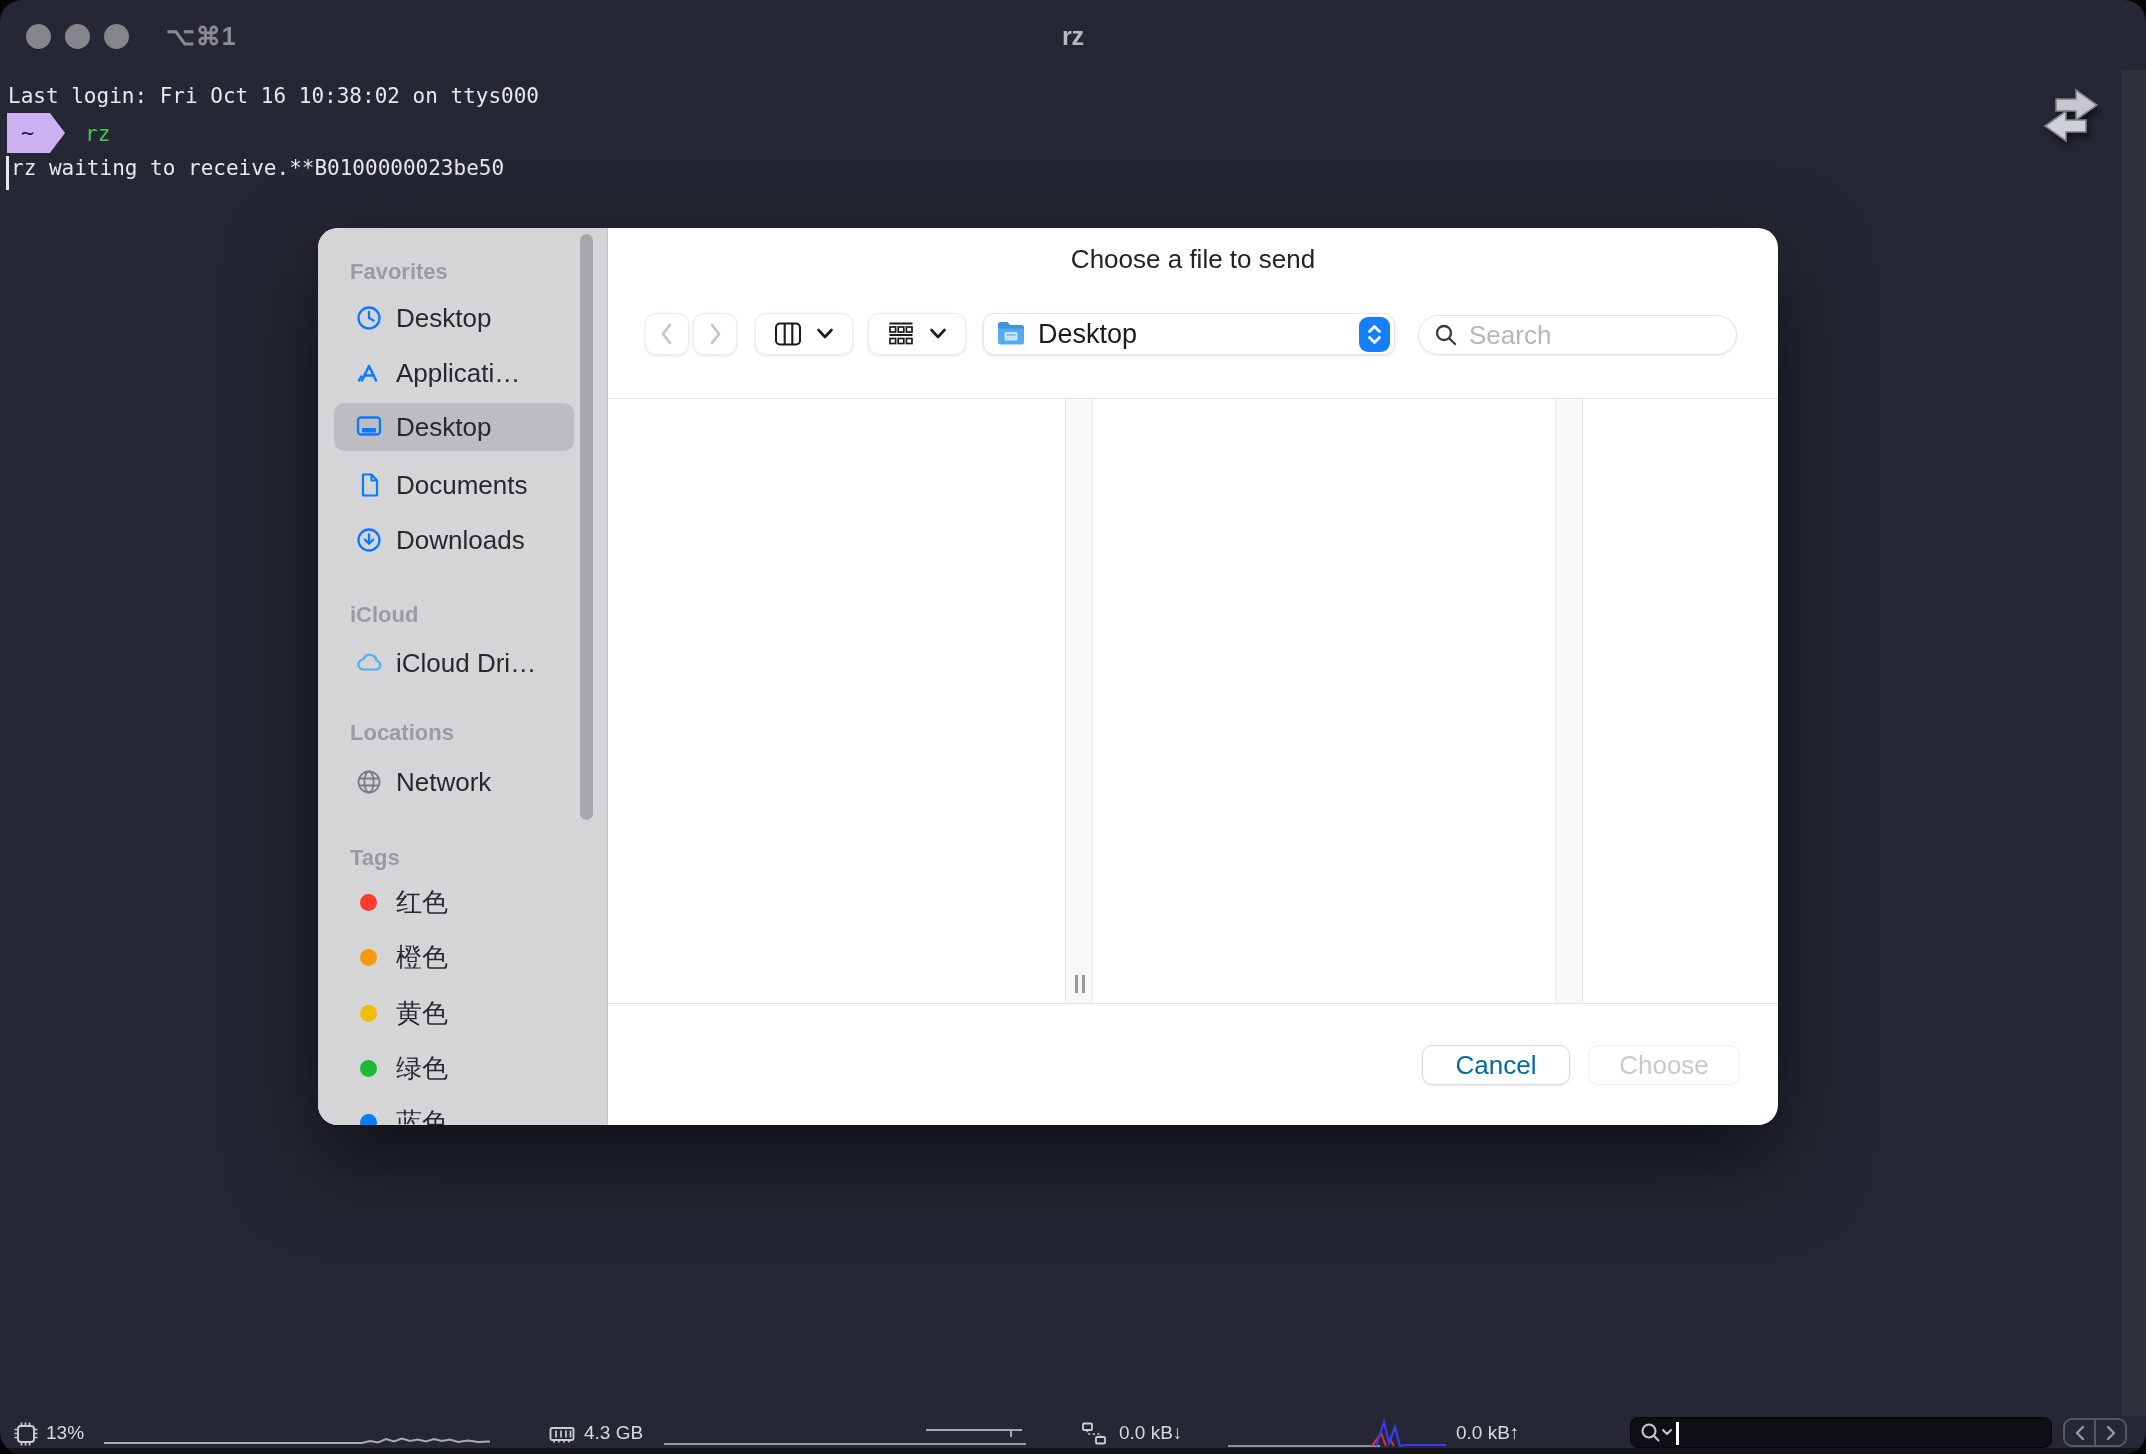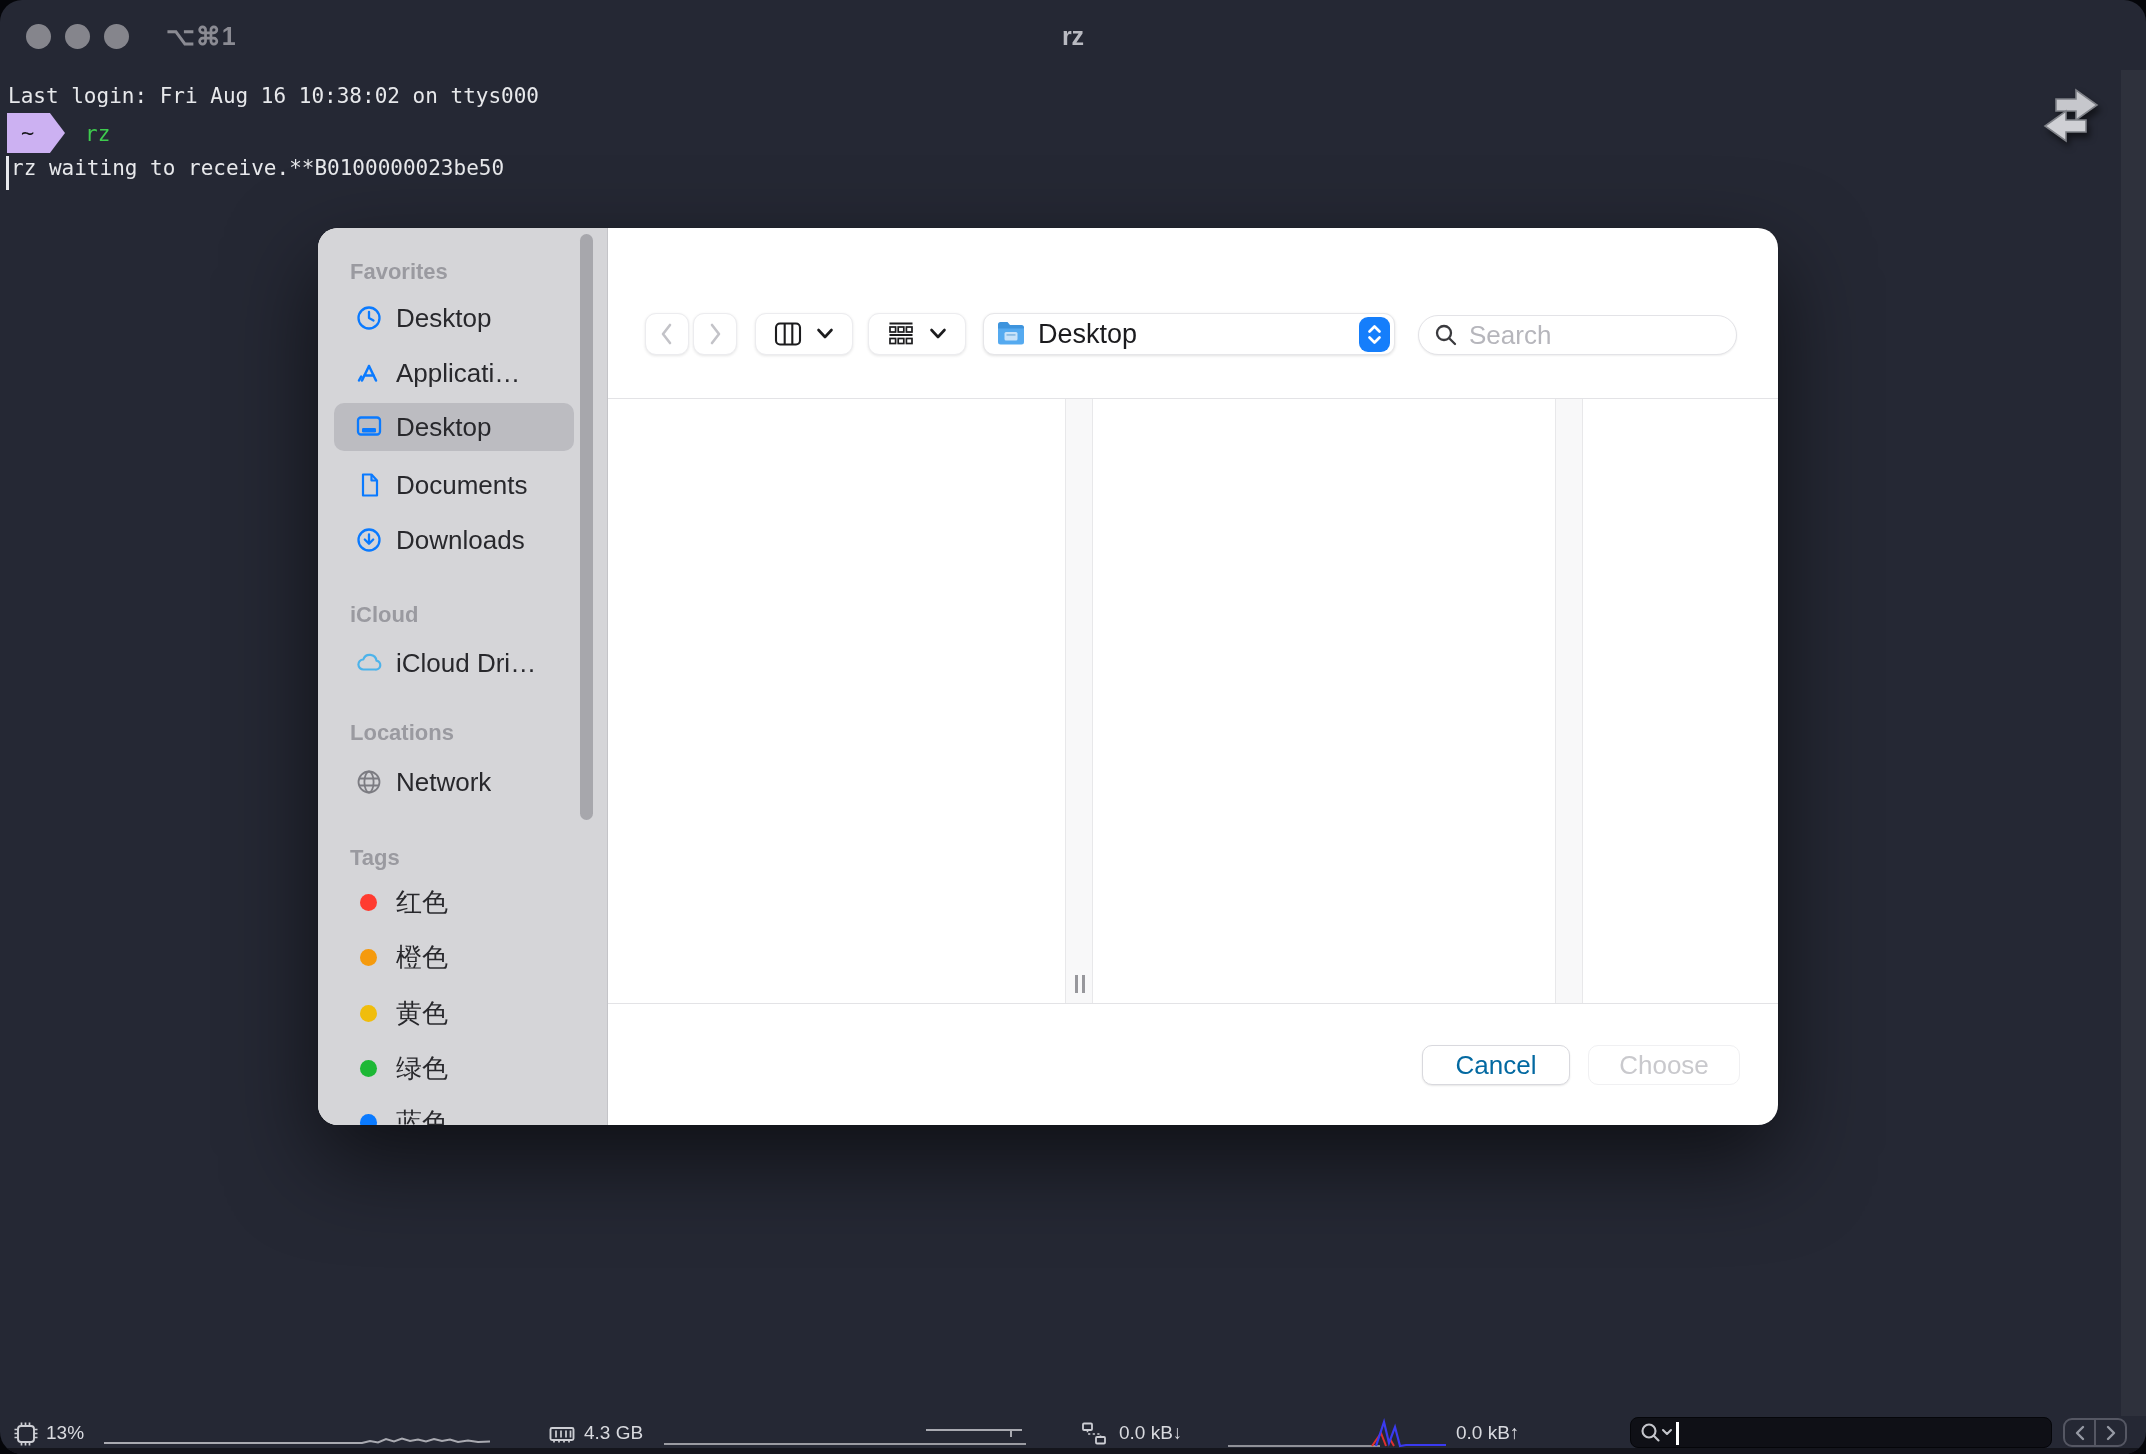--- a/index.html
+++ b/index.html
@@ -84,21 +84,21 @@
 
     <div class="titlebar">
       <div class="light" style="left:26px"></div>
       <div class="light" style="left:65px"></div>
       <div class="light" style="left:104px"></div>
       <div class="tab-label">⌥⌘1</div>
       <div class="win-title">rz</div>
     </div>
 
     <div class="term">
-      <div class="tline" style="left:8px; top:28px;">Last login: Fri Aug 16 10:38:02 on ttys000</div>
+      <div class="tline" style="left:8px; top:28px;">Last login: Fri Oct 16 10:38:02 on ttys000</div>
       <div class="prompt-flag">
         <span class="prompt-tilde">~</span>
       </div>
       <div class="cmd-rz tline" style="position: absolute; left: 85px; top: 66px;">rz</div>
       <div class="caret-term"></div>
       <div class="tline" style="left:11px; top:100px;">rz waiting to receive.**B0100000023be50</div>
     </div>
 
     <svg class="xfer" width="72" height="62" viewBox="0 0 72 62" style="filter:drop-shadow(3px 5px 3px rgba(0,0,0,.5));">
       <path d="M 20,15 h 20 v -9 l 21,15 l -21,15 v -9 h -20 z" fill="#c6c7cc" stroke="#7e8087" stroke-width="1.6"></path>
@@ -190,20 +190,21 @@
           <span class="lbl">绿色</span>
         </div>
         <div class="sb-row" style="top:874px">
           <span class="dot" style="background: rgb(10, 122, 255);"></span>
           <span class="lbl">蓝色</span>
         </div>
 
         <div class="sb-scrollbar"></div>
       </div>
 
+      <div class="dlg-title">Choose a file to send</div>
 
       <div class="tbtn" style="left:327px; width:44px;">
         <svg width="22" height="26" viewBox="0 0 22 26">
           <path d="M14,4 L7,13 L14,22" fill="none" stroke="#c3c3c8" stroke-width="2.6" stroke-linecap="round" stroke-linejoin="round"></path>
         </svg>
       </div>
       <div class="tbtn" style="left:375px; width:44px;">
         <svg width="22" height="26" viewBox="0 0 22 26">
           <path d="M8,4 L15,13 L8,22" fill="none" stroke="#c3c3c8" stroke-width="2.6" stroke-linecap="round" stroke-linejoin="round"></path>
         </svg>

